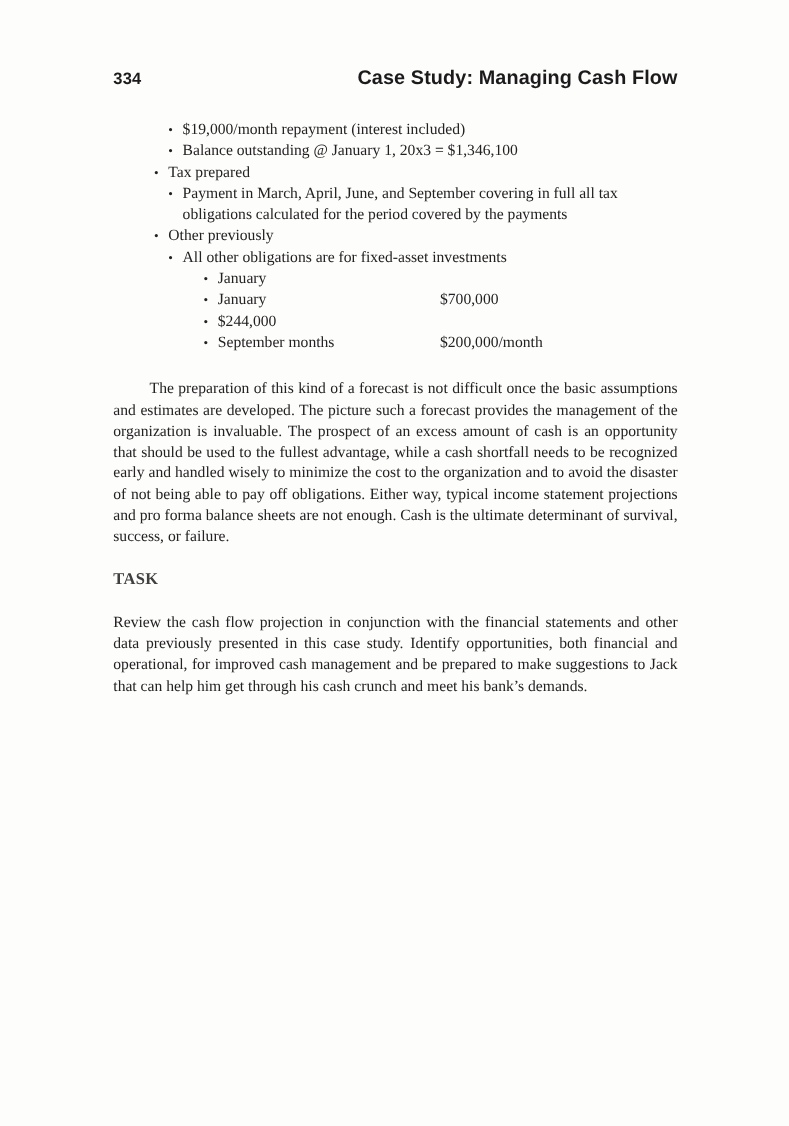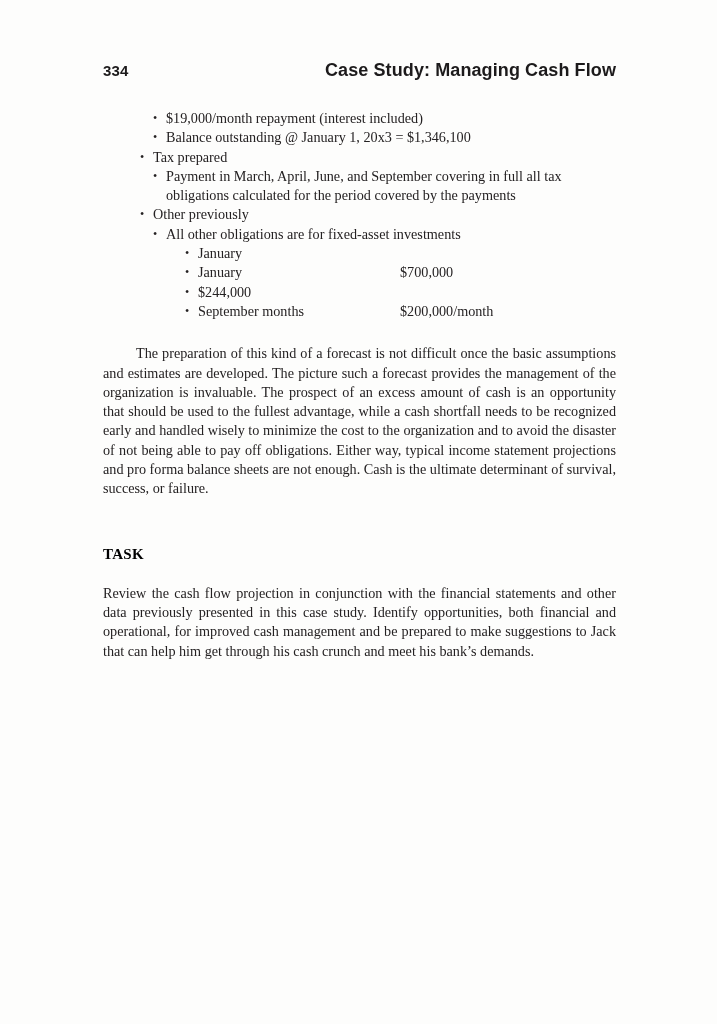--- a/index.html
+++ b/index.html
@@ -48,25 +48,25 @@
   .lvl3 .amount { flex: 1 1 auto; }
 
   .body-para {
     margin: 23px 0 0 0;
     font-size: 14.2px;
     line-height: 19.3px;
     text-align: justify;
     text-indent: 33px;
   }
   .task-heading {
-    margin-top: 47px;
+    margin-top: 20px;
     font-size: 15px;
     font-weight: bold;
     letter-spacing: 0.3px;
-    color: #000000;
+    color: #404040;
   }
   .task-para {
     margin: 21px 0 0 0;
     font-size: 14.2px;
     line-height: 19.3px;
     text-align: justify;
   }
 </style>
 </head>
 <body>

